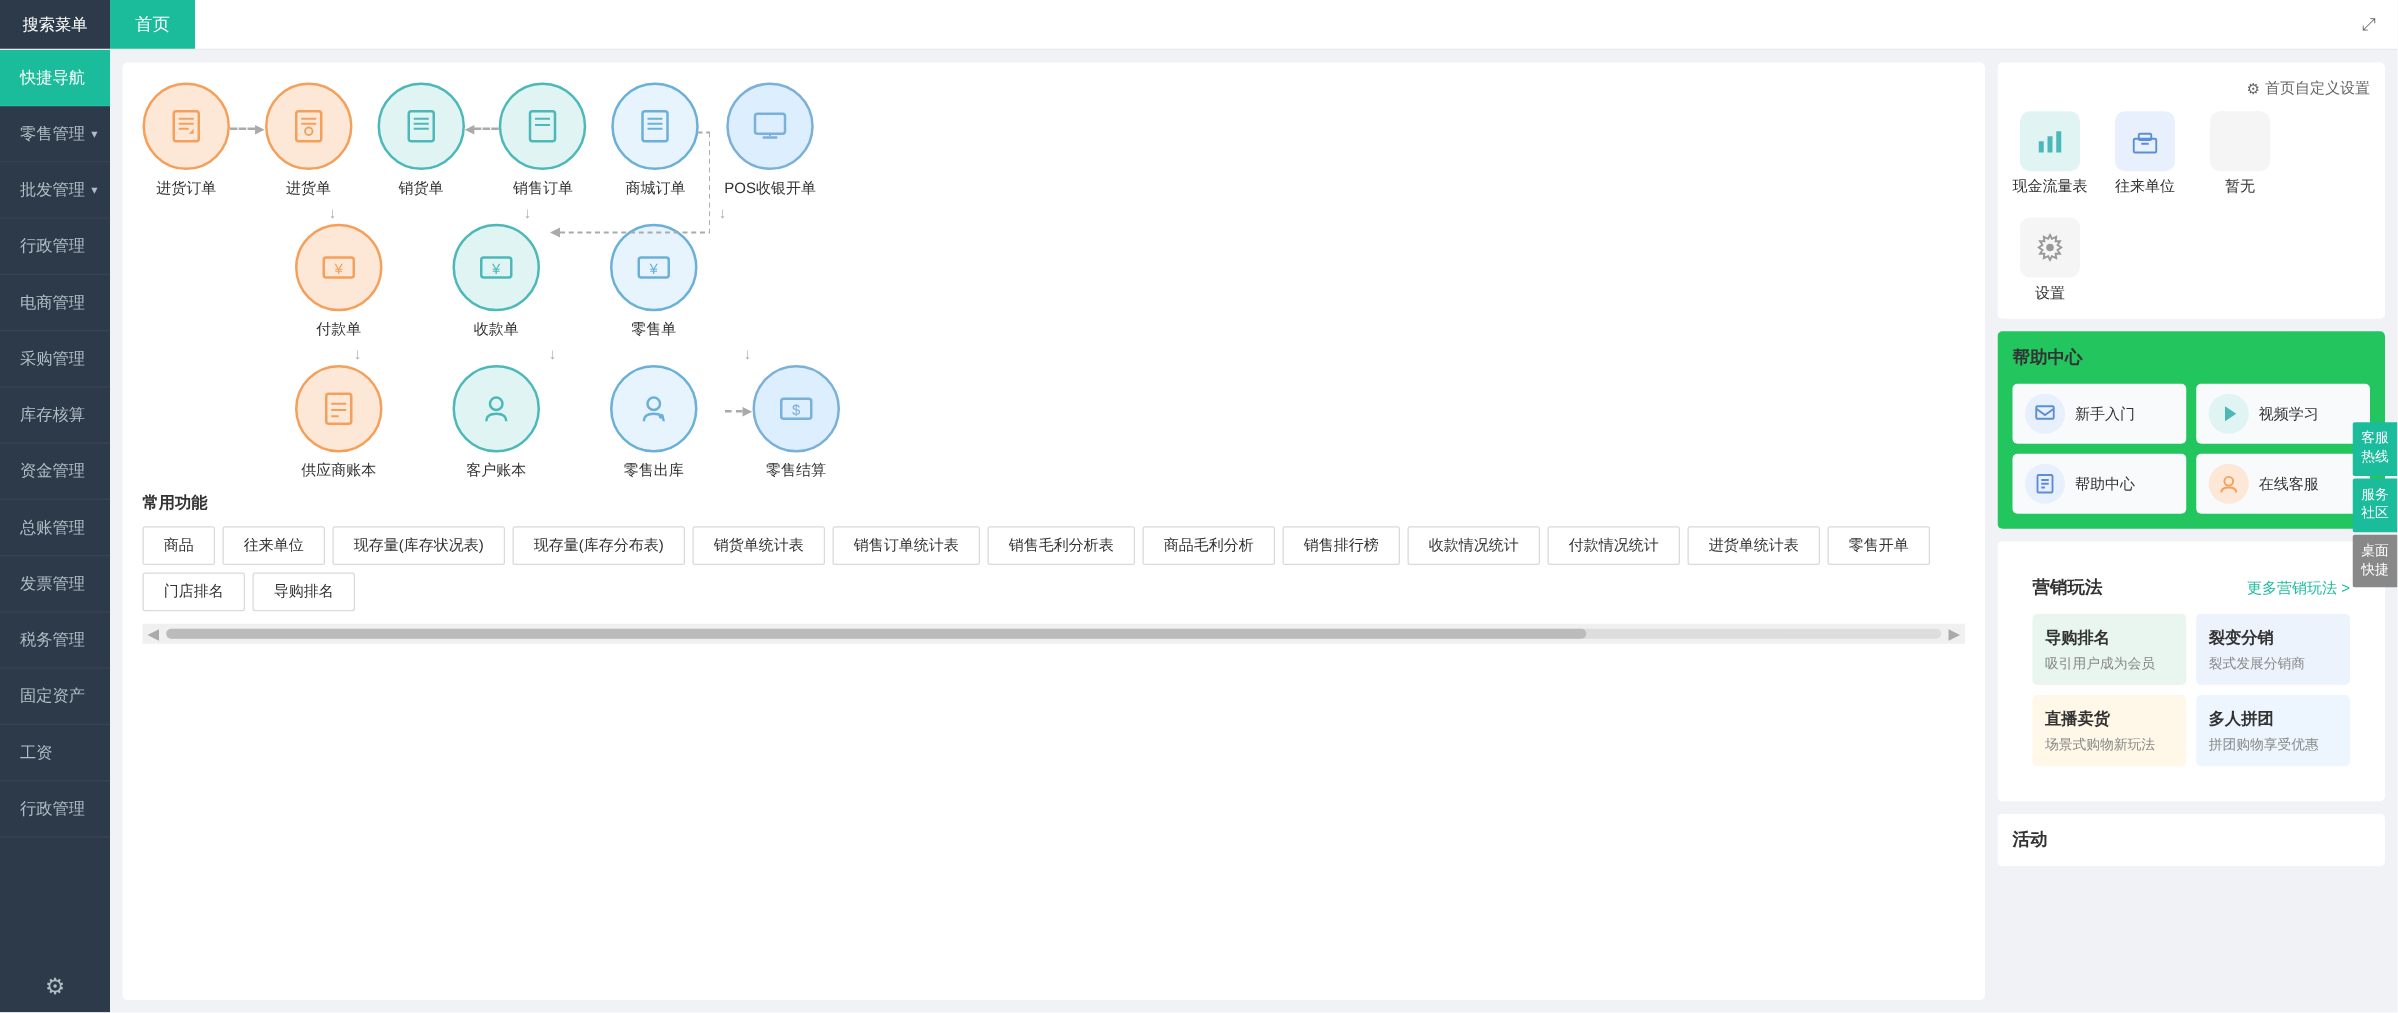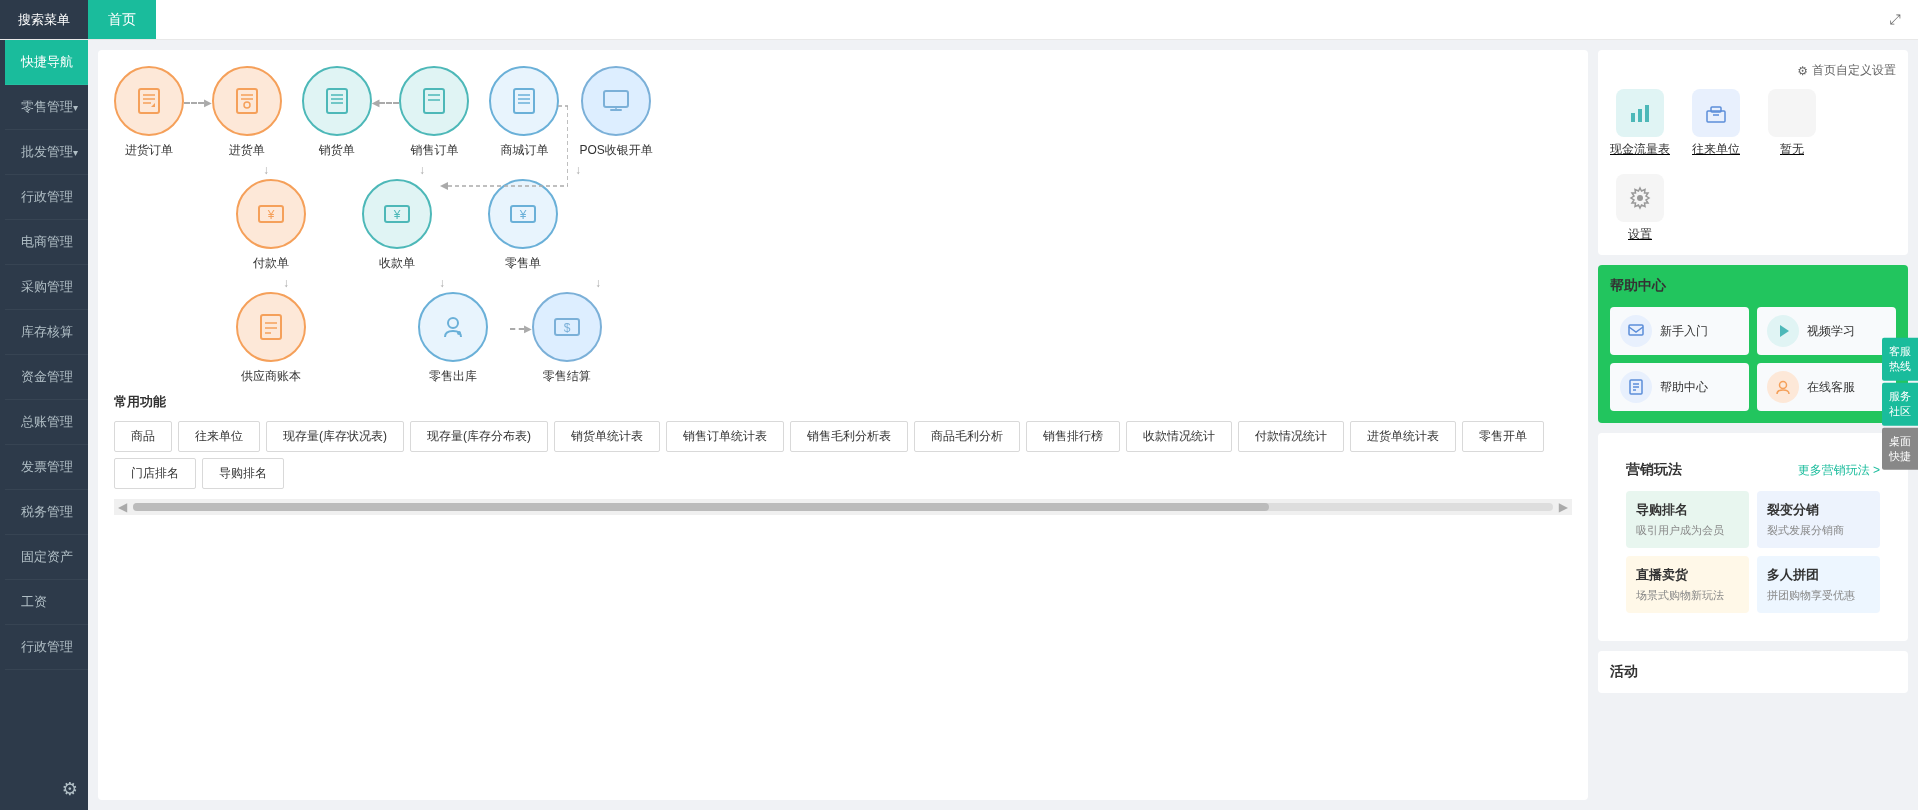--- a/index.html
+++ b/index.html
@@ -9,21 +9,21 @@
     .top-bar { display: flex; align-items: stretch; height: 40px; background: #fff; border-bottom: 1px solid #e8e8e8; flex-shrink: 0; }
     .search-menu { width: 88px; background: #2d3a4a; display: flex; align-items: center; justify-content: center; color: #fff; font-size: 13px; cursor: pointer; }
     .tab-home { background: #1abc9c; color: #fff; padding: 0 20px; display: flex; align-items: center; font-size: 14px; cursor: pointer; }
     .top-right { margin-left: auto; display: flex; align-items: center; padding-right: 8px; }
     .fullscreen-btn { width: 30px; height: 30px; display: flex; align-items: center; justify-content: center; cursor: pointer; color: #666; font-size: 14px; }
 
     
     .main-layout { display: flex; flex: 1; overflow: hidden; }
 
     
-    .sidebar { width: 88px; background: #2d3a4a; display: flex; flex-direction: column; flex-shrink: 0; overflow-y: auto; align-items: flex-end; }
+    .sidebar { width: 88px; background: #2d3a4a; display: flex; flex-direction: column; flex-shrink: 0; overflow-y: auto; }
     .sidebar-item { display: flex; align-items: center; justify-content: space-between; padding: 13px 10px 13px 16px; color: #b0bec5; cursor: pointer; font-size: 13px; border-bottom: 1px solid rgba(255,255,255,0.05); }
     .sidebar-item.active { background: #1abc9c; color: #fff; }
     .sidebar-item .arrow { font-size: 10px; }
     .sidebar-bottom { margin-top: auto; padding: 10px; display: flex; justify-content: center; }
     .gear-icon { color: #b0bec5; font-size: 18px; cursor: pointer; }
 
     
     .content-area { flex: 1; display: flex; flex-direction: column; overflow: hidden; }
 
     
@@ -48,21 +48,21 @@
     .scroll-row { height: 16px; background: #f0f0f0; display: flex; align-items: center; padding: 0 4px; }
 
     
     .right-panel { width: 320px; flex-shrink: 0; display: flex; flex-direction: column; gap: 0; overflow-y: auto; padding: 10px 10px 10px 0; }
 
     
     .quick-access-card { background: #fff; border-radius: 4px; padding: 12px; margin-bottom: 10px; }
     .quick-access-header { display: flex; align-items: center; justify-content: flex-end; margin-bottom: 10px; }
     .customize-btn { font-size: 12px; color: #666; cursor: pointer; display: flex; align-items: center; gap: 4px; }
     .quick-icons { display: flex; gap: 16px; flex-wrap: wrap; }
-    .quick-icon-item { display: flex; flex-direction: column; align-items: center; cursor: pointer; width: 60px; text-decoration: underline; }
+    .quick-icon-item { display: flex; flex-direction: column; align-items: center; cursor: pointer; width: 60px; }
     .quick-icon-box { width: 48px; height: 48px; border-radius: 8px; display: flex; align-items: center; justify-content: center; font-size: 22px; margin-bottom: 4px; }
     .quick-icon-box.teal { background: #e0f4f4; color: #4db8b8; }
     .quick-icon-box.blue { background: #e8f0fd; color: #5b8dd9; }
     .quick-icon-box.gray { background: #f5f5f5; color: #999; }
     .quick-icon-box.light-gray { background: #f5f5f5; color: #bbb; }
     .quick-icon-label { font-size: 12px; color: #333; text-align: center; }
 
     
     .help-card { background: #22c55e; border-radius: 4px; padding: 12px; margin-bottom: 10px; }
     .help-title { font-size: 14px; font-weight: bold; color: #333; margin-bottom: 12px; }
@@ -358,20 +358,29 @@
                     <rect x="6" y="4" width="20" height="24" rx="2" fill="none" stroke="#f5a05a" stroke-width="2"></rect>
                     <line x1="10" y1="12" x2="22" y2="12" stroke="#f5a05a" stroke-width="1.5"></line>
                     <line x1="10" y1="17" x2="22" y2="17" stroke="#f5a05a" stroke-width="1.5"></line>
                     <line x1="10" y1="22" x2="16" y2="22" stroke="#f5a05a" stroke-width="1.5"></line>
                   </svg>
               </div>
               <div class="flow-label">供应商账本</div>
             </div>
             <div style="width:56px;"></div>
 
+            <div class="flow-node-wrap">
+              <div class="flow-circle teal">
+                <svg width="32" height="32" viewBox="0 0 32 32">
+                    <circle cx="16" cy="12" r="5" fill="none" stroke="#4db8b8" stroke-width="2"></circle>
+                    <path d="M8 26 Q8 20 16 20 Q24 20 24 26" fill="none" stroke="#4db8b8" stroke-width="2"></path>
+                  </svg>
+              </div>
+              <div class="flow-label">客户账本</div>
+            </div>
             <div style="width:56px;"></div>
 
             <div class="flow-node-wrap">
               <div class="flow-circle blue-light">
                 <svg width="32" height="32" viewBox="0 0 32 32">
                     <circle cx="16" cy="12" r="5" fill="none" stroke="#6ab0d8" stroke-width="2"></circle>
                     <path d="M8 26 Q8 20 16 20 Q24 20 24 26" fill="none" stroke="#6ab0d8" stroke-width="2"></path>
                     <circle cx="22" cy="22" r="2" fill="#6ab0d8"></circle>
                   </svg>
               </div>

